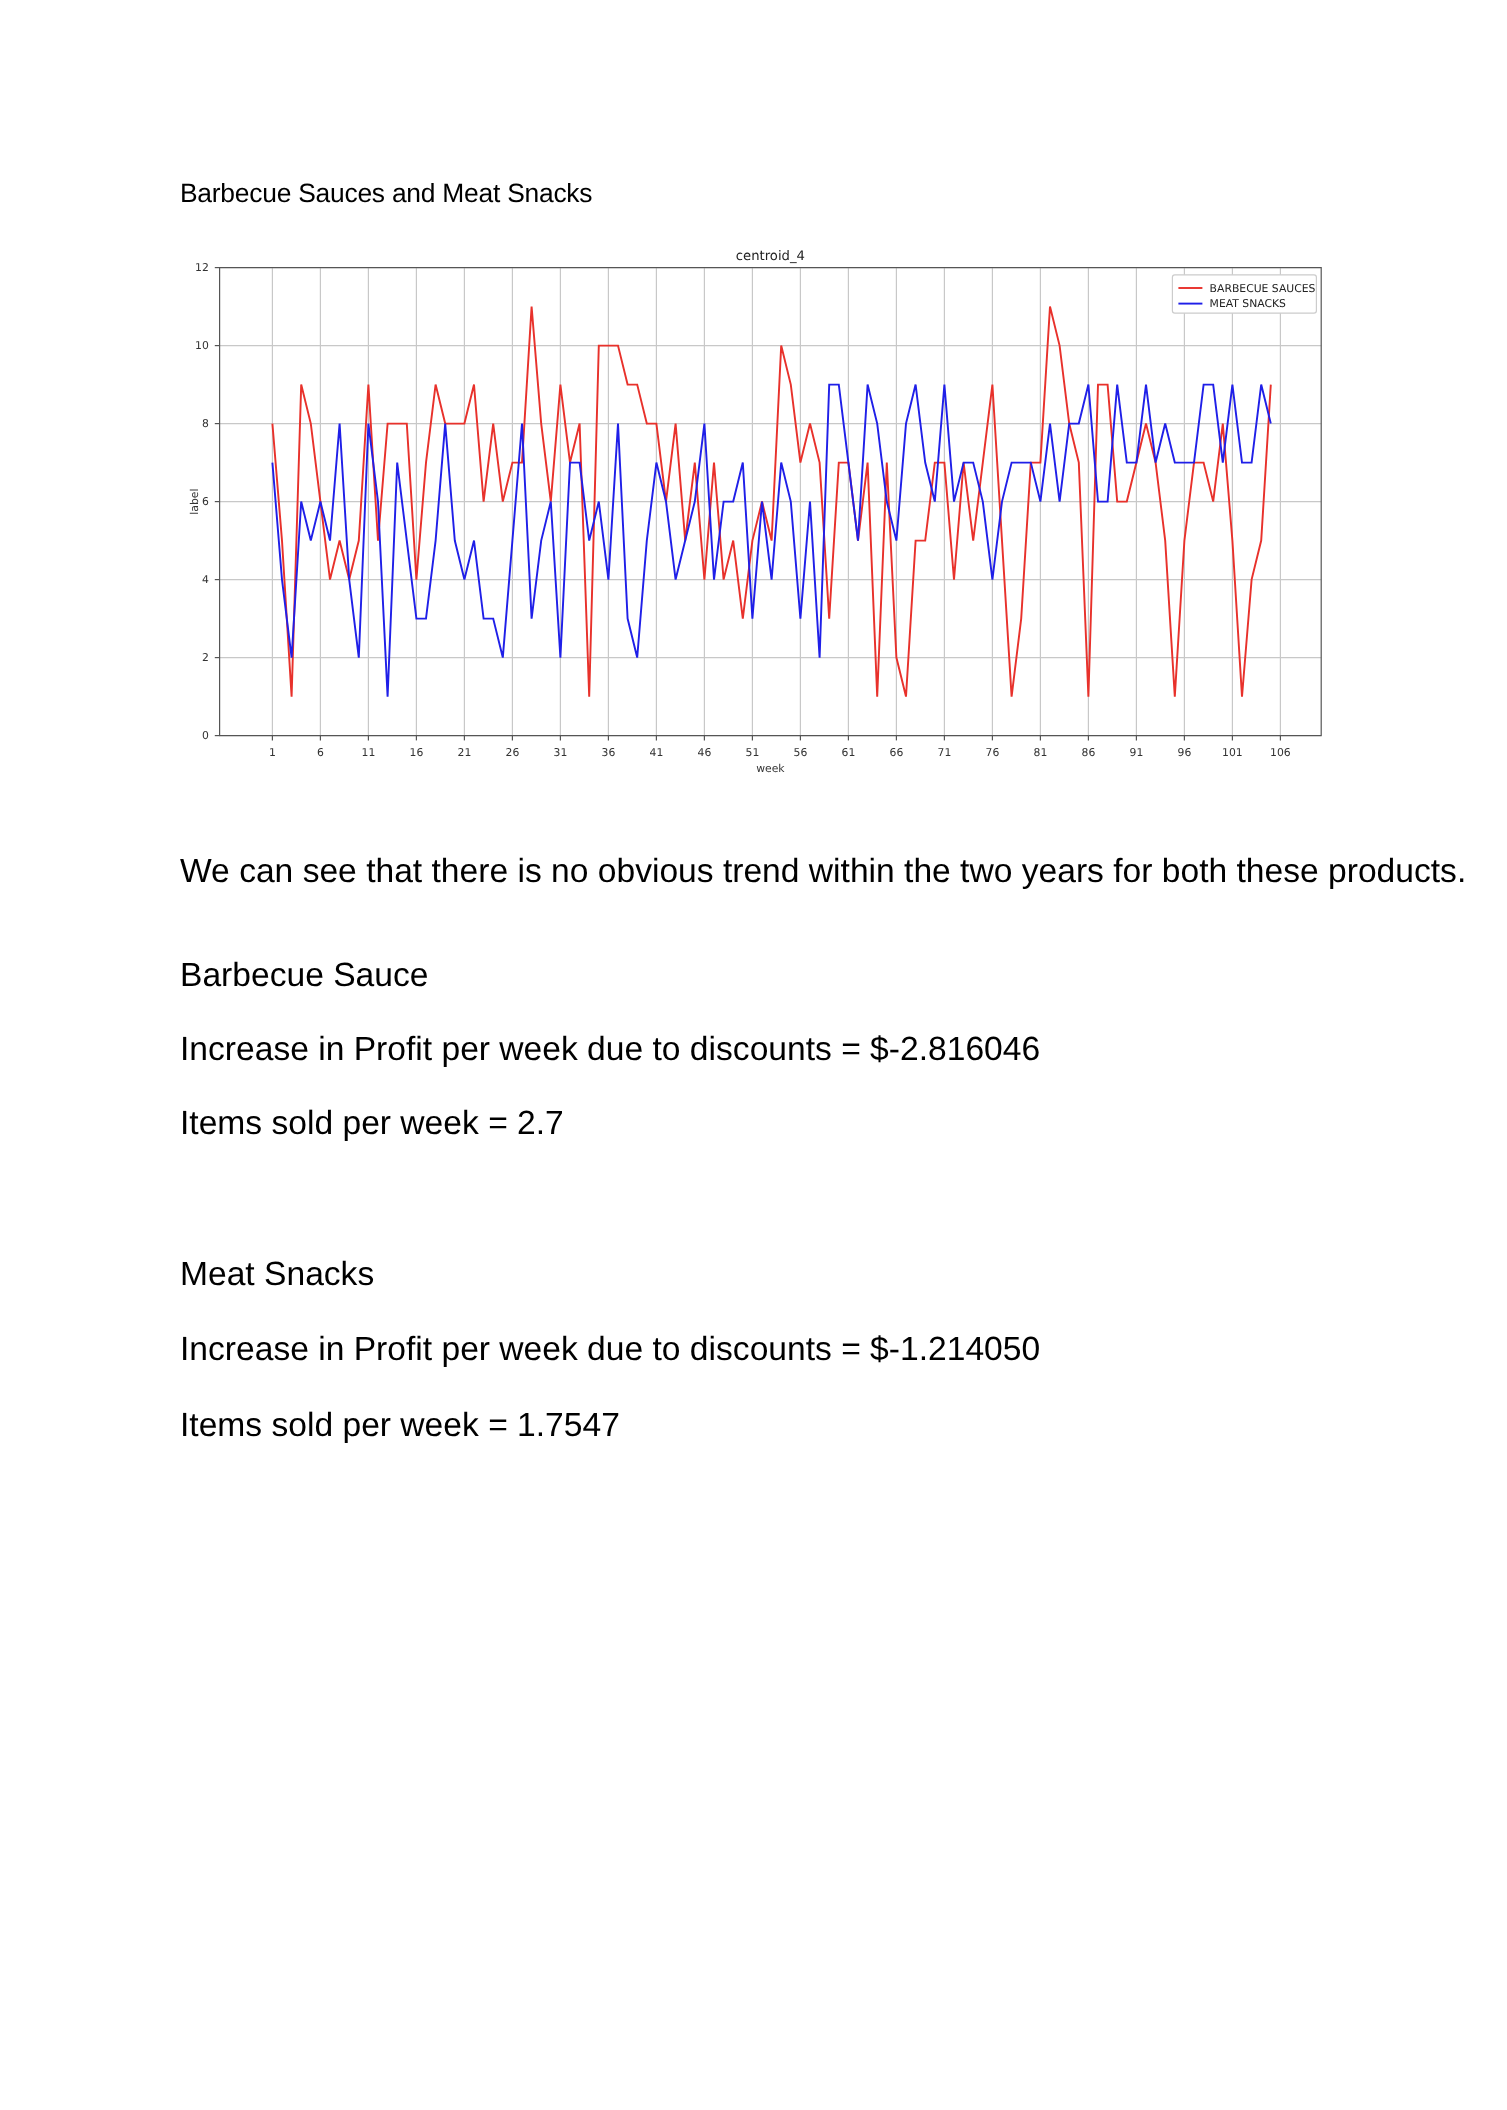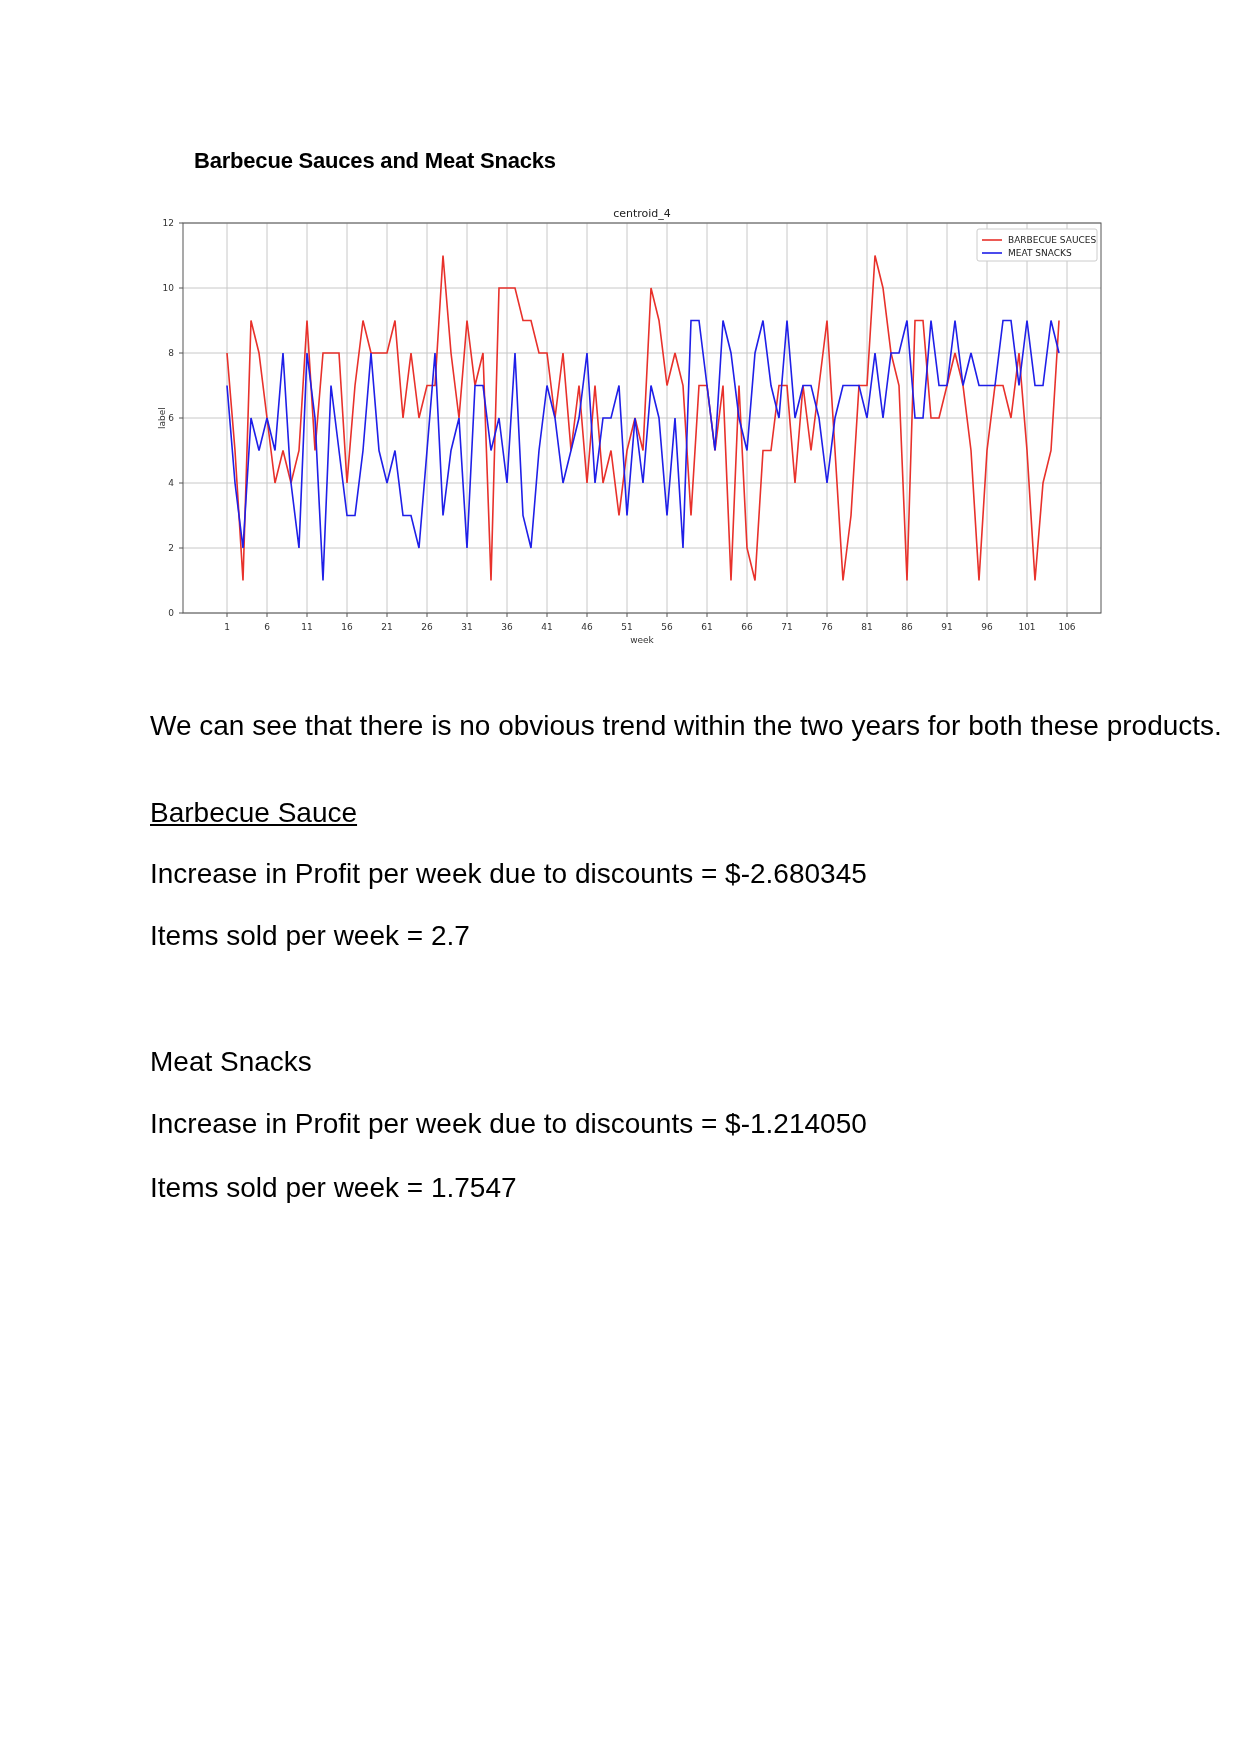--- a/index.html
+++ b/index.html
@@ -1,17 +1,17 @@
 <!DOCTYPE html>
 <html><head>
 <meta charset="utf-8">
 <style>
   html, body { margin:0; padding:0; background:#ffffff; }
   body { width:1256px; height:1758px; position:relative; font-family:"Liberation Sans", sans-serif; color:#000; }
-  .heading { position:absolute; left:150px; top:148px; font-family:"Liberation Sans", sans-serif; font-weight:bold; font-size:22px; letter-spacing:-0.2px;margin-left:44px; }
+  .heading { position:absolute; left:150px; top:148px; font-family:"Liberation Sans", sans-serif; font-weight:normal; font-size:22px; letter-spacing:-0.2px; }
   .chart-wrap { position:absolute; left:0; top:0; width:1256px; height:680px; }
   svg text { font-family:"DejaVu Sans", sans-serif; }
   .para { position:absolute; left:150px; font-family:"Liberation Sans", sans-serif; font-size:28px; white-space:nowrap; }
 </style>
 </head>
 <body>
 
 <div class="heading">Barbecue Sauces and Meat Snacks</div>
 
 <div class="chart-wrap">
@@ -112,19 +112,19 @@
       <rect x="977" y="229" width="120" height="32" fill="#fff" stroke="#ccc" rx="2"></rect>
       <line x1="982" x2="1002" y1="240" y2="240" stroke="#e8312b" stroke-width="1.6"></line>
       <text x="1008" y="243" font-size="9" fill="#222">BARBECUE SAUCES</text>
       <line x1="982" x2="1002" y1="253" y2="253" stroke="#1f1fe8" stroke-width="1.6"></line>
       <text x="1008" y="256" font-size="9" fill="#222">MEAT SNACKS</text>
     </svg>
 </div>
 
 <div class="para" style="top:710px;">We can see that there is no obvious trend within the two years for both these products.</div>
 
-<div class="para" style="top:797px;text-decoration:underline;">Barbecue Sauce</div>
-<div class="para" style="top:858px;">Increase in Profit per week due to discounts = $-2.680345</div>
+<div class="para" style="top:797px;">Barbecue Sauce</div>
+<div class="para" style="top:858px;">Increase in Profit per week due to discounts = $-2.816046</div>
 <div class="para" style="top:920px;">Items sold per week = 2.7</div>
 
 <div class="para" style="top:1046px;">Meat Snacks</div>
 <div class="para" style="top:1108px;">Increase in Profit per week due to discounts = $-1.214050</div>
 <div class="para" style="top:1172px;">Items sold per week = 1.7547</div>
 
 </body></html>

